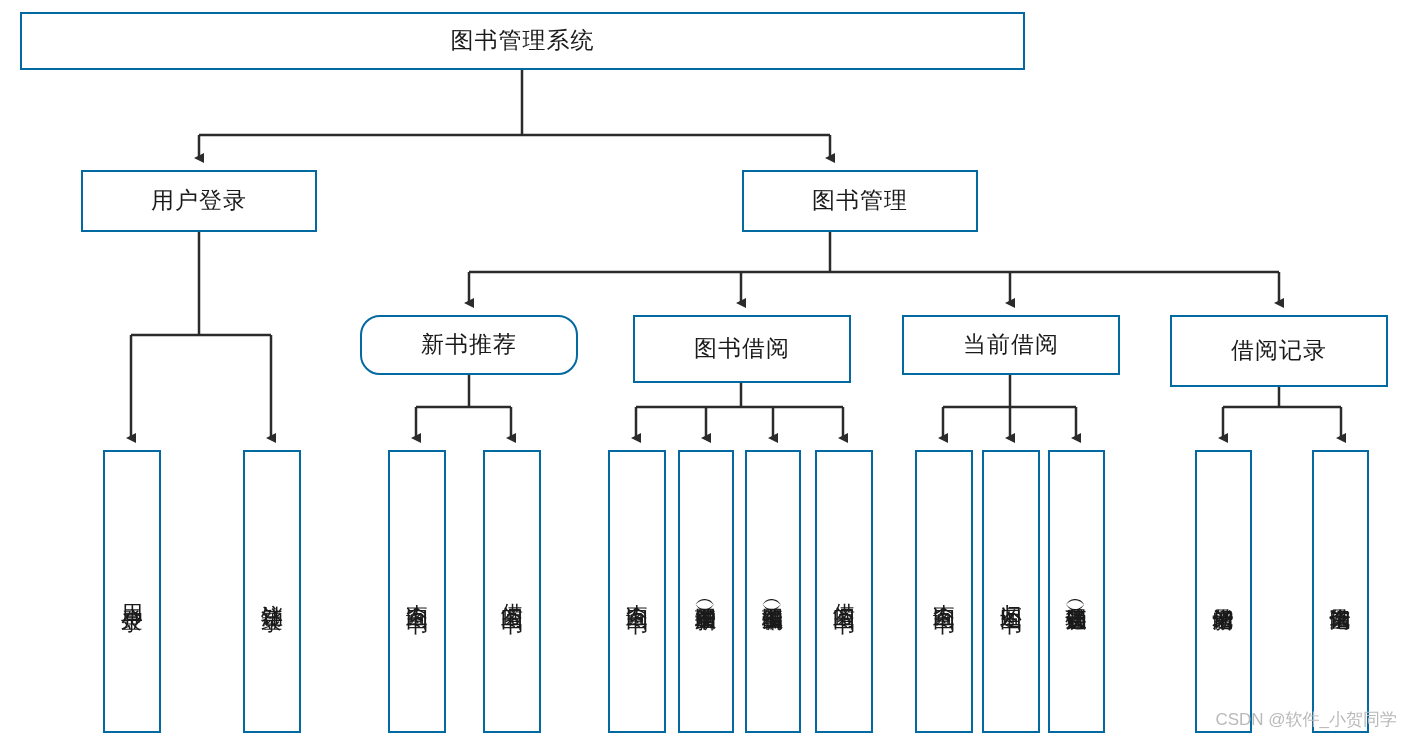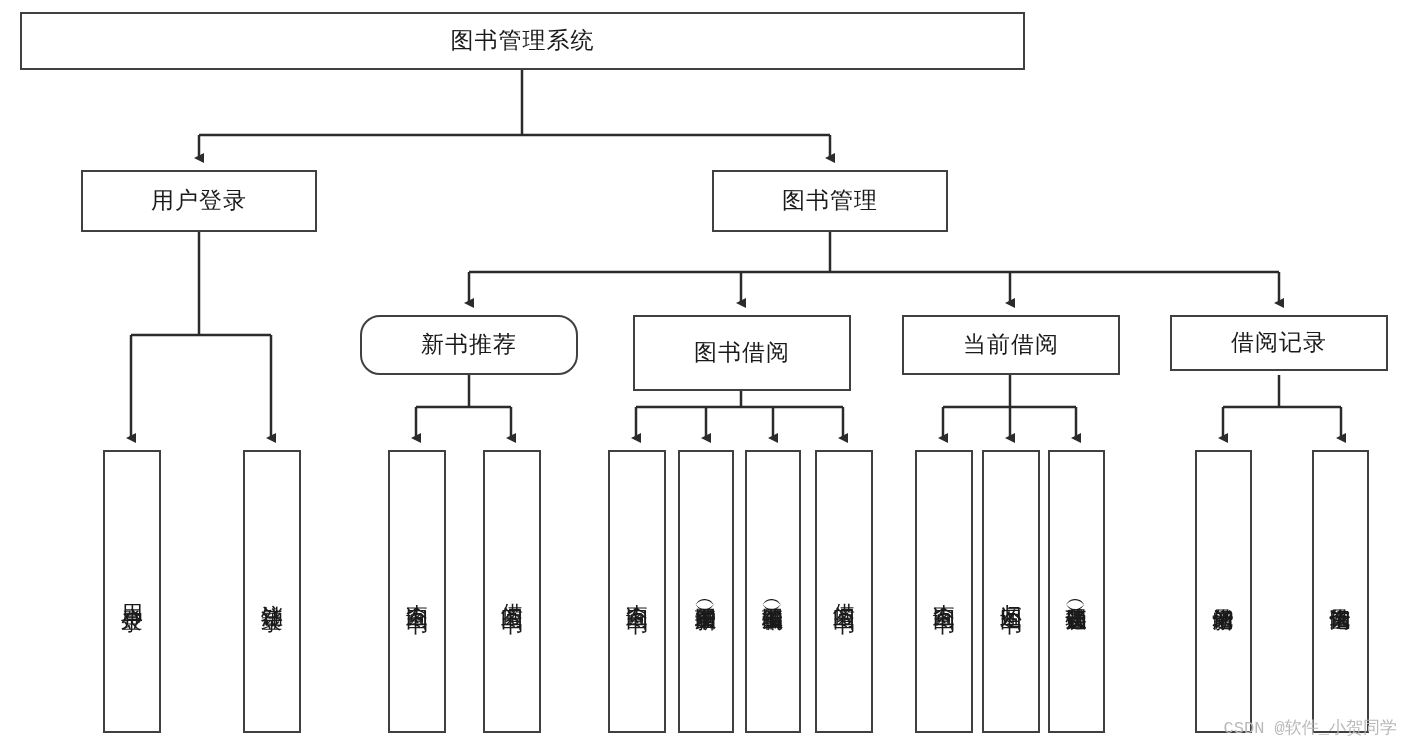--- a/index.html
+++ b/index.html
@@ -23,21 +23,21 @@
     left: 0;
     top: 0;
     width: 1405px;
     height: 747px;
     pointer-events: none;
   }
   .node {
     position: absolute;
     box-sizing: border-box;
     background: #ffffff;
-    border: 2px solid #404040;
+    border: 2px solid #0369a1;
     display: flex;
     align-items: center;
     justify-content: center;
     color: #1a1a1a;
     z-index: 2;
   }
   .node .lbl {
     display: block;
     text-align: center;
     white-space: nowrap;
@@ -64,26 +64,26 @@
     line-height: 1;
     white-space: nowrap;
   }
   .v-node.tight .lbl {
     font-size: 21px;
     letter-spacing: 0px;
   }
   .watermark {
     position: absolute;
     right: 8px;
-    bottom: 8px;
+    bottom: 16px;
     font-size: 17px;
     color: #b9b9b9;
     white-space: nowrap;
     z-index: 5;
-    font-family: Liberation Mono, monospace;
+    font-family: Liberation Sans, sans-serif;
   }
 </style>
 </head>
 <body>
 
 <div id="canvas">
 
   <svg id="edges" viewBox="0 0 1405 747">
     <defs>
       <marker id="arrow" markerWidth="10" markerHeight="10" refX="5" refY="5" orient="auto" markerUnits="userSpaceOnUse">
@@ -134,34 +134,34 @@
     </g>
   </svg>
 
   <div class="node h-node root" style="left:20px; top:12px; width:1005px; height:58px;">
     <span class="lbl">图书管理系统</span>
   </div>
 
   <div class="node h-node" style="left:81px; top:170px; width:236px; height:62px;">
     <span class="lbl">用户登录</span>
   </div>
-  <div class="node h-node" style="left:712px; top:170px; width:236px; height:62px;">
+  <div class="node h-node" style="left:742px; top:170px; width:236px; height:62px;">
     <span class="lbl">图书管理</span>
   </div>
 
   <div class="node h-node" style="left:360px; top:315px; width:218px; height:60px;border-radius:20px;">
     <span class="lbl">新书推荐</span>
   </div>
-  <div class="node h-node" style="left:633px; top:315px; width:218px; height:76px;">
+  <div class="node h-node" style="left:633px; top:315px; width:218px; height:68px;">
     <span class="lbl">图书借阅</span>
   </div>
   <div class="node h-node" style="left:902px; top:315px; width:218px; height:60px;justify-content:center;">
     <span class="lbl">当前借阅</span>
   </div>
-  <div class="node h-node" style="left:1170px; top:315px; width:218px; height:56px;">
+  <div class="node h-node" style="left:1170px; top:315px; width:218px; height:72px;">
     <span class="lbl">借阅记录</span>
   </div>
 
   <div class="node v-node" style="left:103px; top:450px; width:58px; height:283px;">
     <span class="lbl">用户登录</span>
   </div>
   <div class="node v-node" style="left:243px; top:450px; width:58px; height:283px;">
     <span class="lbl">注销登录</span>
   </div>
 

